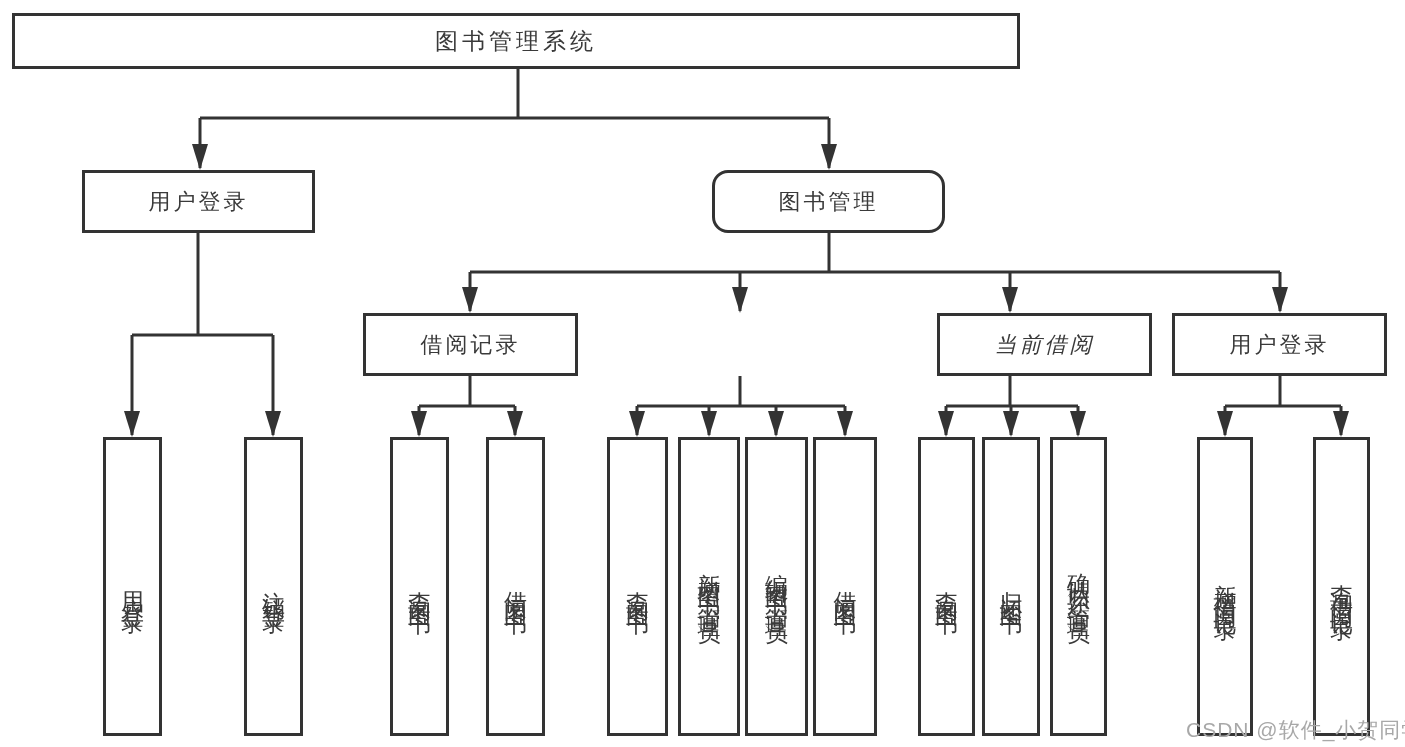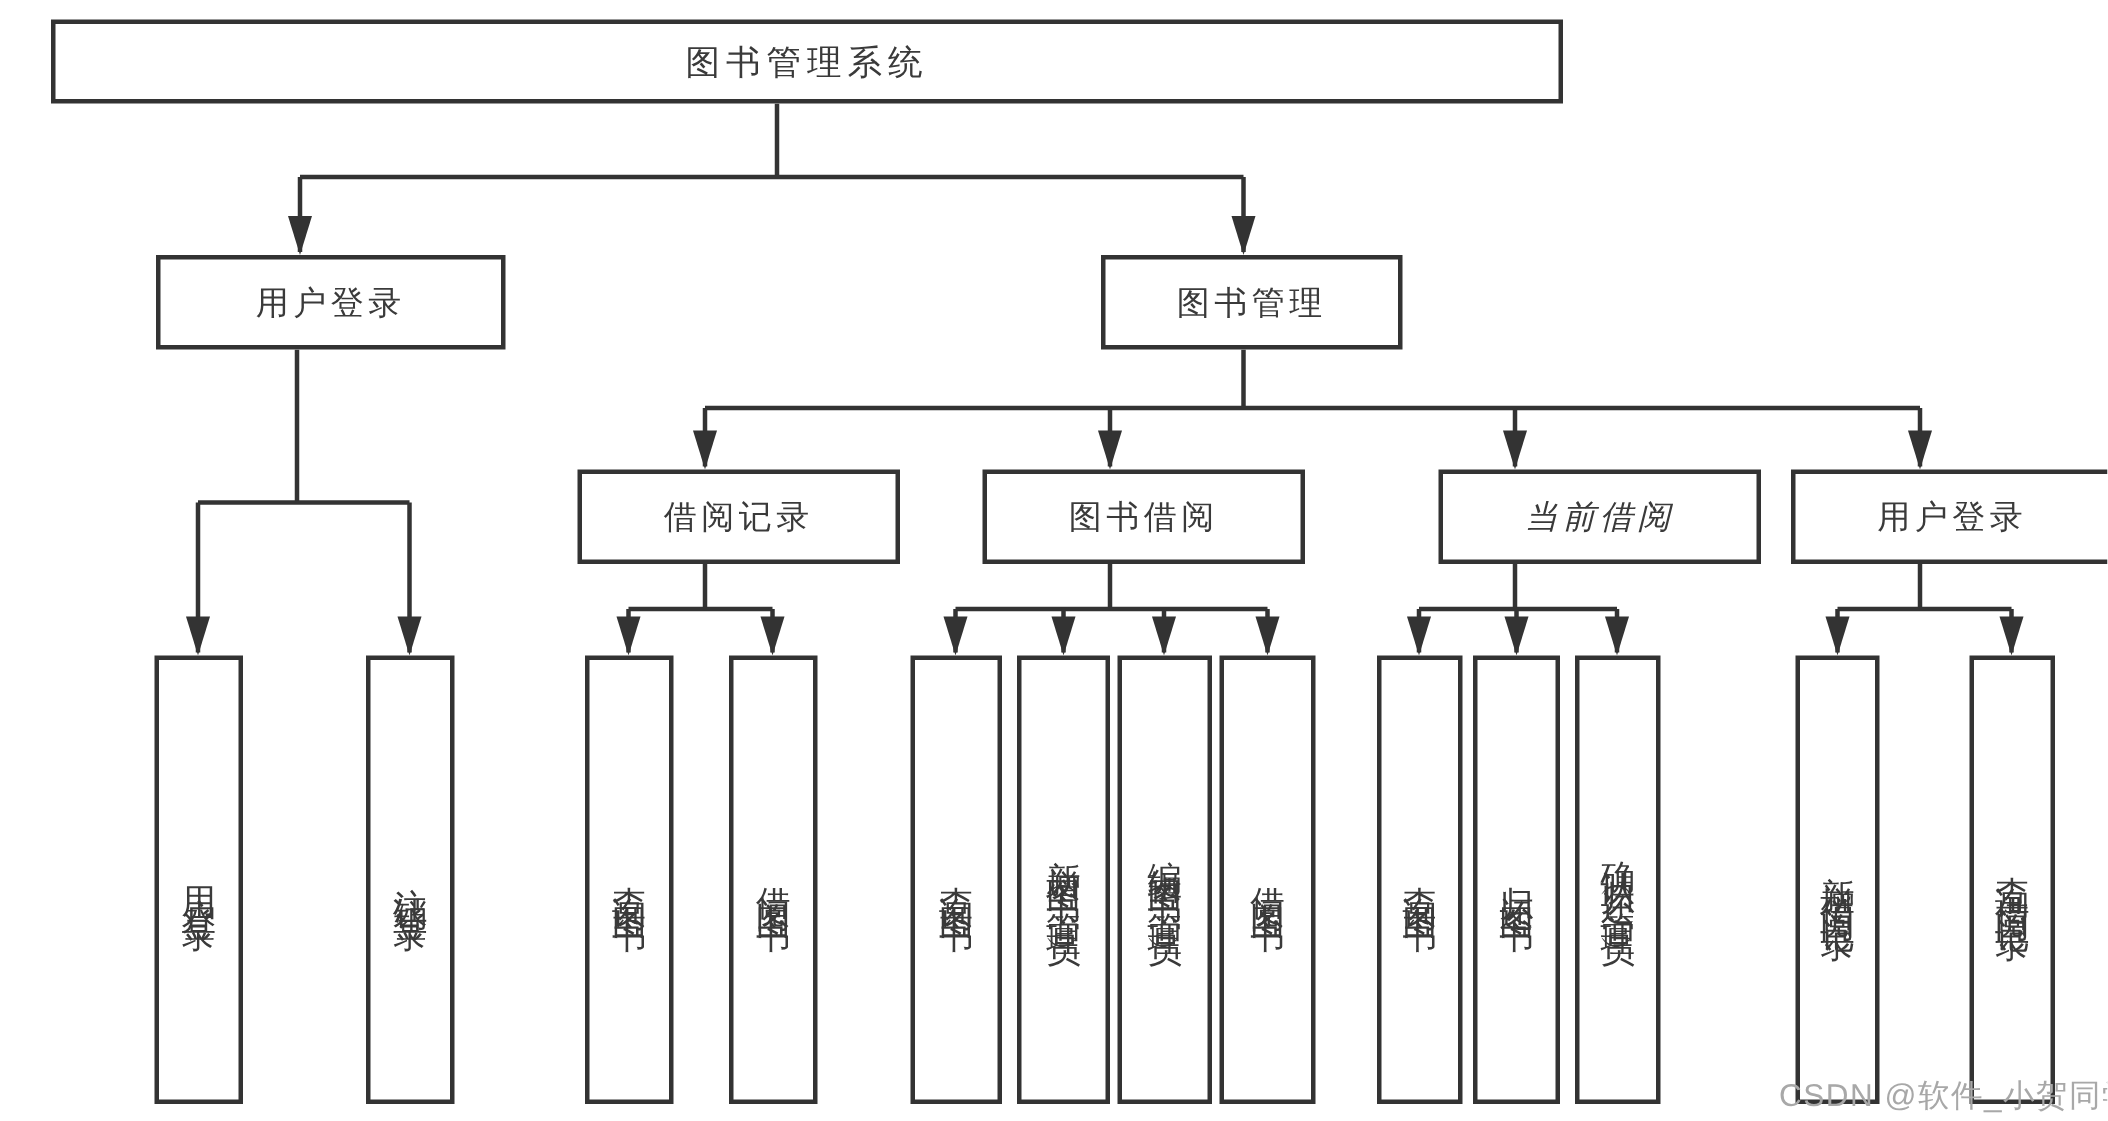--- a/index.html
+++ b/index.html
@@ -14,21 +14,21 @@
   #wires{position:absolute;left:0;top:0;z-index:1;}
   .box{
     position:absolute;
     box-sizing:border-box;
     background:#ffffff;
     border:3px solid #333333;
     display:flex;align-items:center;justify-content:center;
     z-index:2;
     text-align:center;
   }
-  .hbox{font-size:22px;letter-spacing:3px;white-space:nowrap;margin-left:22px;}
+  .hbox{font-size:22px;letter-spacing:3px;white-space:nowrap;}
   .root{font-size:23px;letter-spacing:4px;}
   .vbox{
     writing-mode:vertical-rl;
     text-orientation:mixed;
     font-size:23px;
     letter-spacing:7px;
     line-height:1.0;
   }
   .watermark{
     position:absolute;
@@ -113,24 +113,23 @@
       <polygon points="1070,411 1086,411 1078,437"></polygon>
 
       <polygon points="1217,411 1233,411 1225,437"></polygon>
       <polygon points="1333,411 1349,411 1341,437"></polygon>
     </g>
   </svg>
 
   <div class="box hbox root" style="left:12px;top:13px;width:1008px;height:56px;">图书管理系统</div>
 
   <div class="box hbox" style="left:82px;top:170px;width:233px;height:63px;">用户登录</div>
-  <div class="box hbox" style="left:712px;top:170px;width:201px;height:63px;">图书管理</div>
+  <div class="box hbox" style="left:712px;top:170px;width:233px;height:63px;border-radius:16px;">图书管理</div>
 
   <div class="box hbox" style="left:363px;top:313px;width:215px;height:63px;">借阅记录</div>
-  <div class="box hbox" style="left:633px;top:313px;width:215px;height:63px;">图书借阅</div>
   <div class="box hbox" style="left:937px;top:313px;width:215px;height:63px;font-style:italic;">当前借阅</div>
   <div class="box hbox" style="left:1172px;top:313px;width:215px;height:63px;">用户登录</div>
 
   <div class="box vbox" style="left:103px;top:437px;width:59px;height:299px;">用户登录</div>
   <div class="box vbox" style="left:244px;top:437px;width:59px;height:299px;">注销登录</div>
 
   <div class="box vbox" style="left:390px;top:437px;width:59px;height:299px;">查询图书</div>
   <div class="box vbox" style="left:486px;top:437px;width:59px;height:299px;">借阅图书</div>
 
   <div class="box vbox" style="left:607px;top:437px;width:61px;height:299px;">查询图书</div>

